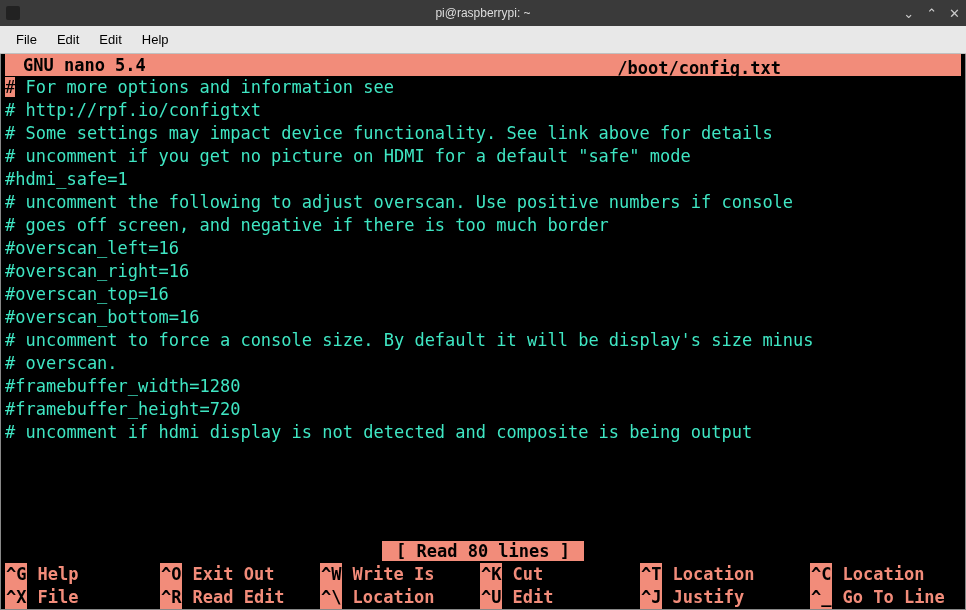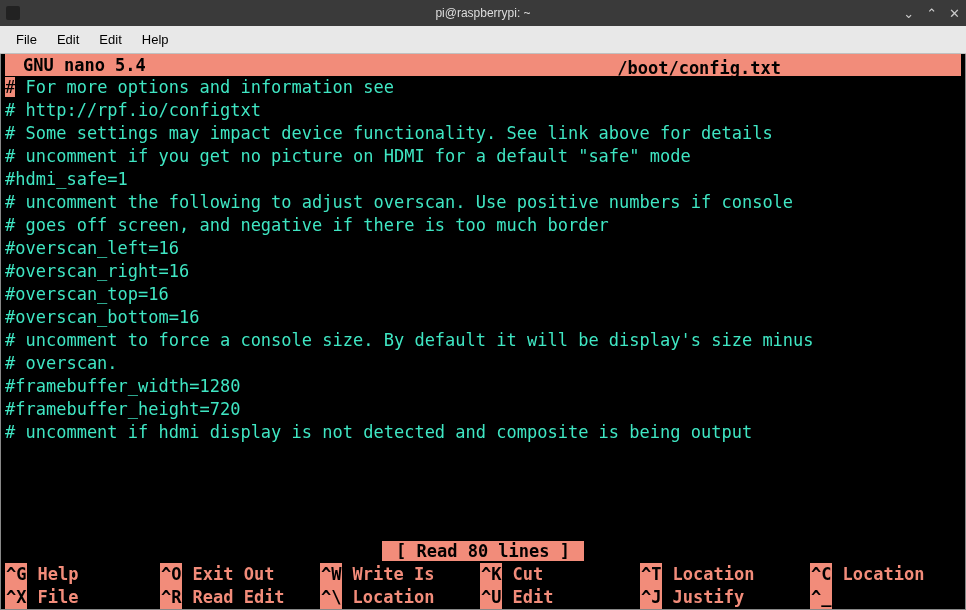--- a/index.html
+++ b/index.html
@@ -210,17 +210,18 @@
         <div class="shortcut sc3">
             <span class="key">^U</span>
             <span class="label">Edit</span>
           </div>
         <div class="shortcut sc4">
             <span class="key">^J</span>
             <span class="label">Justify</span>
           </div>
         <div class="shortcut sc5">
             <span class="key">^_</span>
+            <span class="label">Go To Line</span>
           </div>
       </div>
     </div>
   </div>
 </div>
 
 </body></html>

